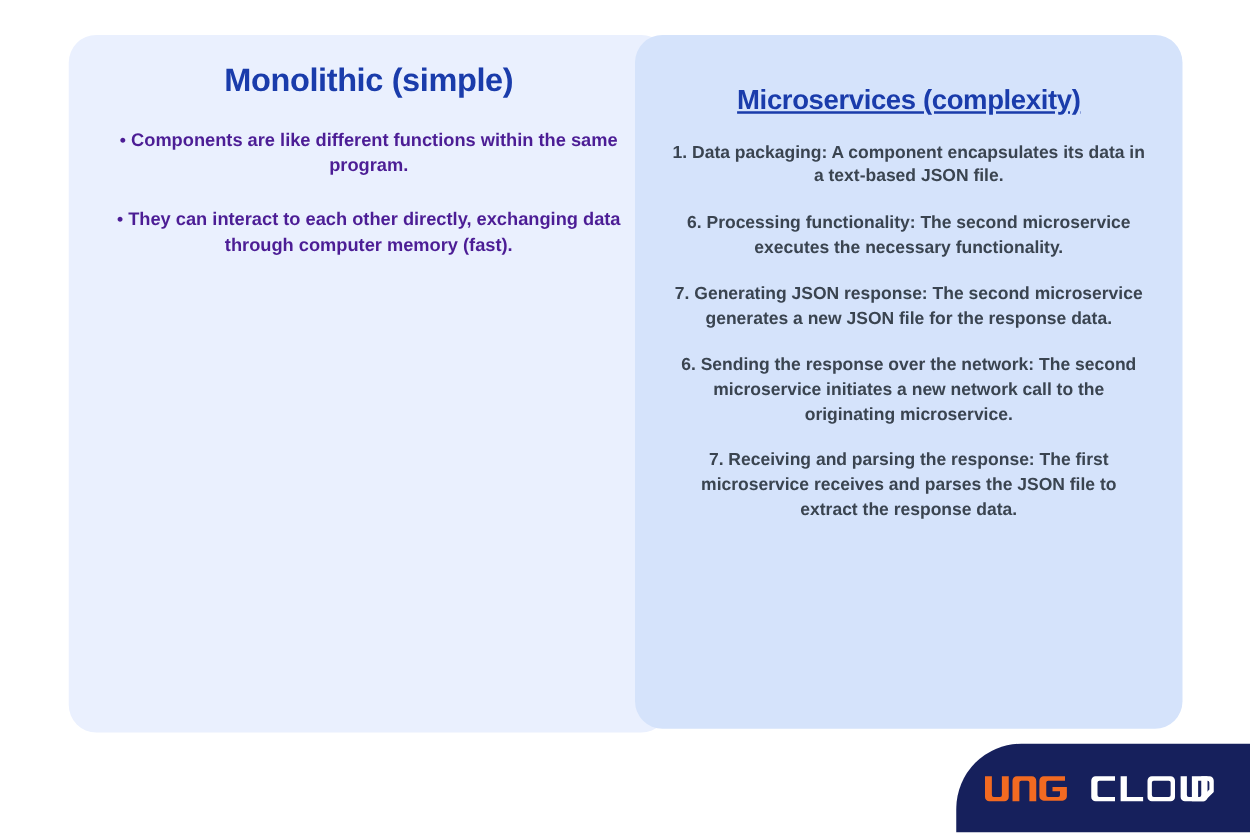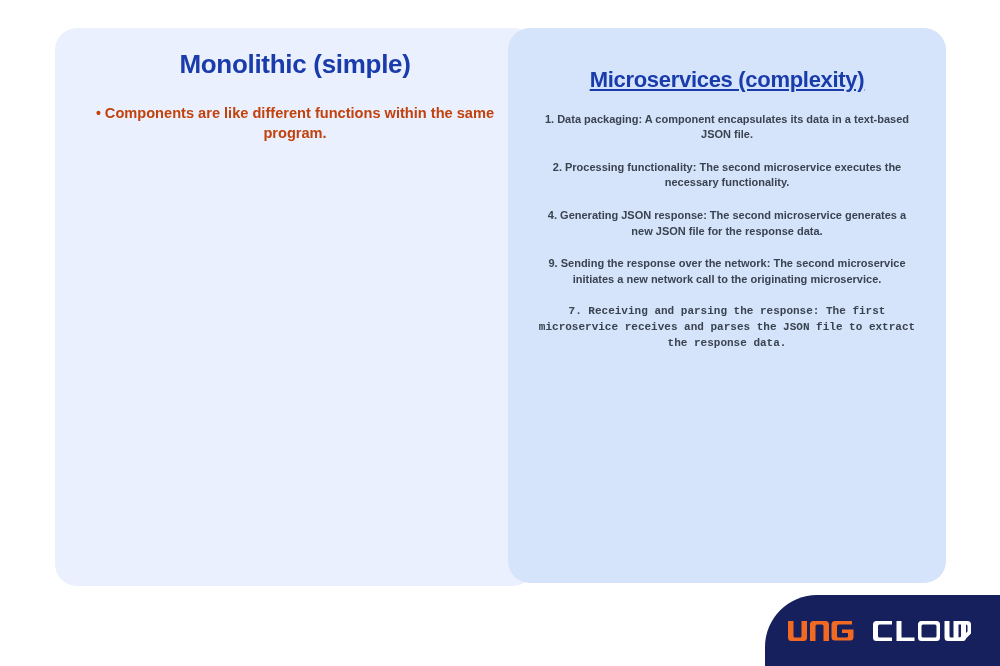--- a/index.html
+++ b/index.html
@@ -73,39 +73,38 @@
     padding: 0 10px;
   }
 
   #right-body {
     margin-top: 18px;
     padding: 0 16px;
   }
 
   .bullet-item {
     text-align: center;
-    color: #c2410c;
+    color: #4c1d95;
     font-size: 14.6px;
     font-weight: bold;
     line-height: 1.42;
     margin-bottom: 22px;
   }
 
   .numbered-item {
     text-align: center;
     color: #3a4450;
-    font-size: 11px;
+    font-size: 14px;
     font-weight: bold;
     line-height: 1.42;
     margin-bottom: 17px;
   }
 
   .numbered-item:last-child {
     margin-bottom: 0;
-    font-family: Liberation Mono, monospace;
   }
 
   .bullet-dot {
     font-size: 14px;
   }
 
   
   #logo-badge {
     position: absolute;
     left: 765px;
@@ -141,31 +140,35 @@
 <div id="slide">
 
   <section class="card" id="card-left">
     <h2 class="card-title">Monolithic (simple)</h2>
 
     <ul class="card-body" id="left-body">
       <li class="bullet-item">
         <span class="bullet-dot">•</span>
         <span>Components are like different functions within the same program.</span>
       </li>
+      <li class="bullet-item">
+        <span class="bullet-dot">•</span>
+        <span>They can interact to each other directly, exchanging data through computer memory (fast).</span>
+      </li>
     </ul>
   </section>
 
   <section class="card" id="card-right">
     <h2 class="card-title">Microservices (complexity)</h2>
 
     <ol class="card-body" id="right-body">
       <li class="numbered-item">1. Data packaging: A component encapsulates its data in a text-based JSON file.</li>
-      <li class="numbered-item">2. Processing functionality: The second microservice executes the necessary functionality.</li>
-      <li class="numbered-item">4. Generating JSON response: The second microservice generates a new JSON file for the response data.</li>
-      <li class="numbered-item">9. Sending the response over the network: The second microservice initiates a new network call to the originating microservice.</li>
+      <li class="numbered-item">6. Processing functionality: The second microservice executes the necessary functionality.</li>
+      <li class="numbered-item">7. Generating JSON response: The second microservice generates a new JSON file for the response data.</li>
+      <li class="numbered-item">6. Sending the response over the network: The second microservice initiates a new network call to the originating microservice.</li>
       <li class="numbered-item">7. Receiving and parsing the response: The first microservice receives and parses the JSON file to extract the response data.</li>
     </ol>
   </section>
 
   <div id="logo-badge">
     <span class="sr">VNG CLOUD</span>
 
     <svg width="76" height="28" viewBox="0 0 152 56" aria-hidden="true">
       <g fill="#f26a21">
 

